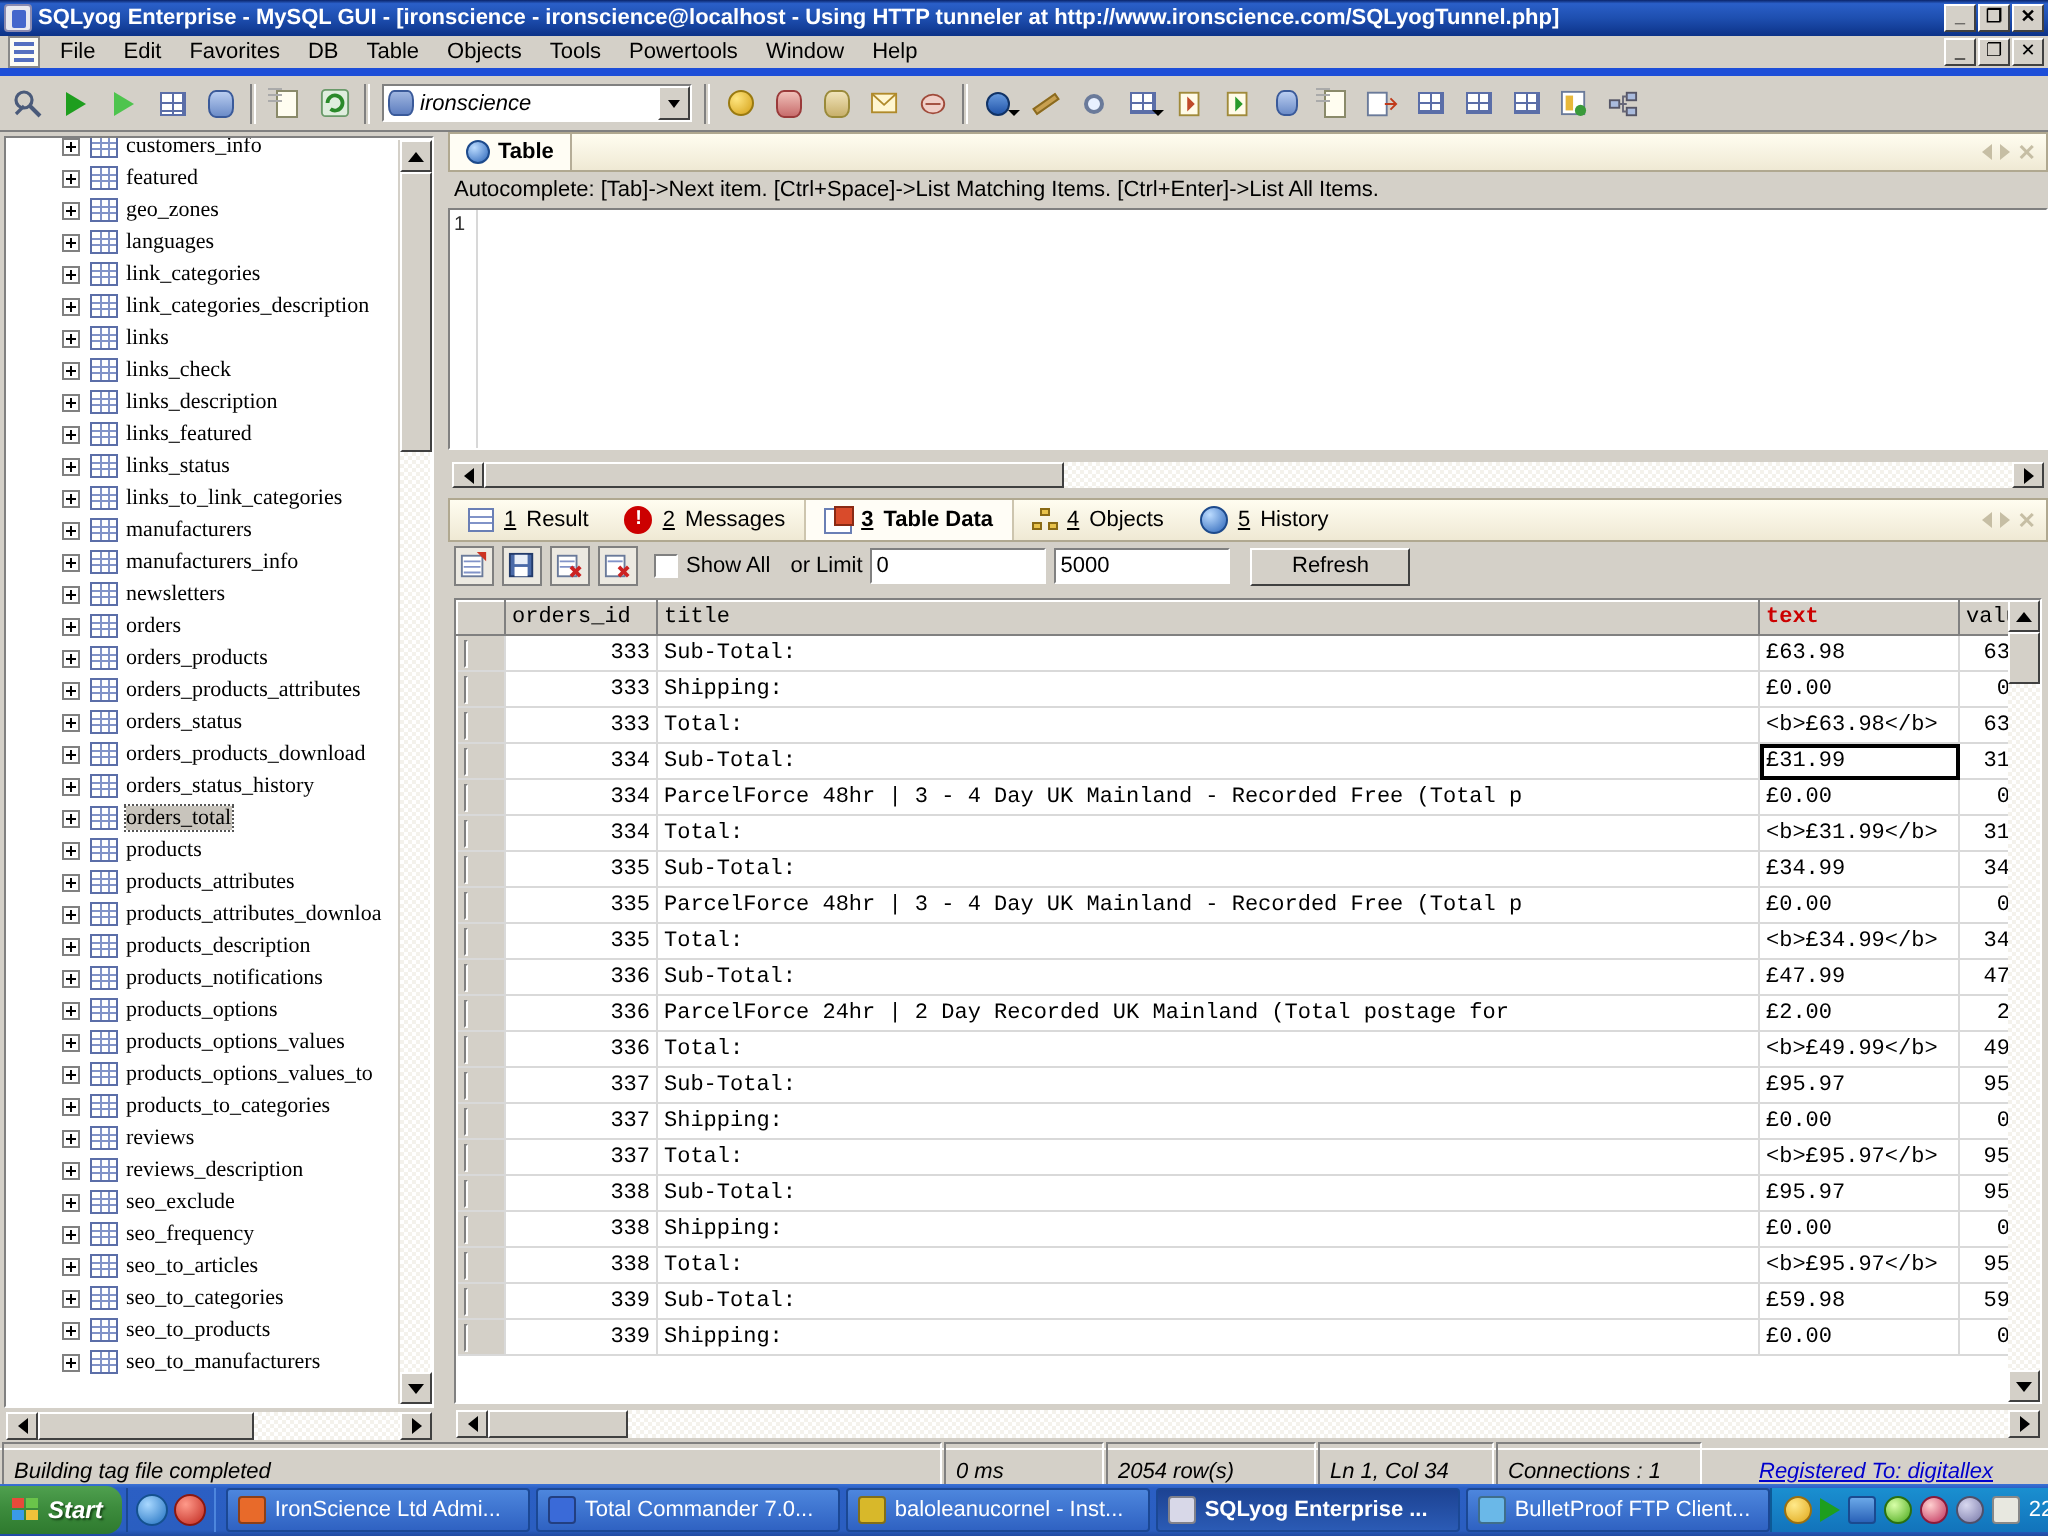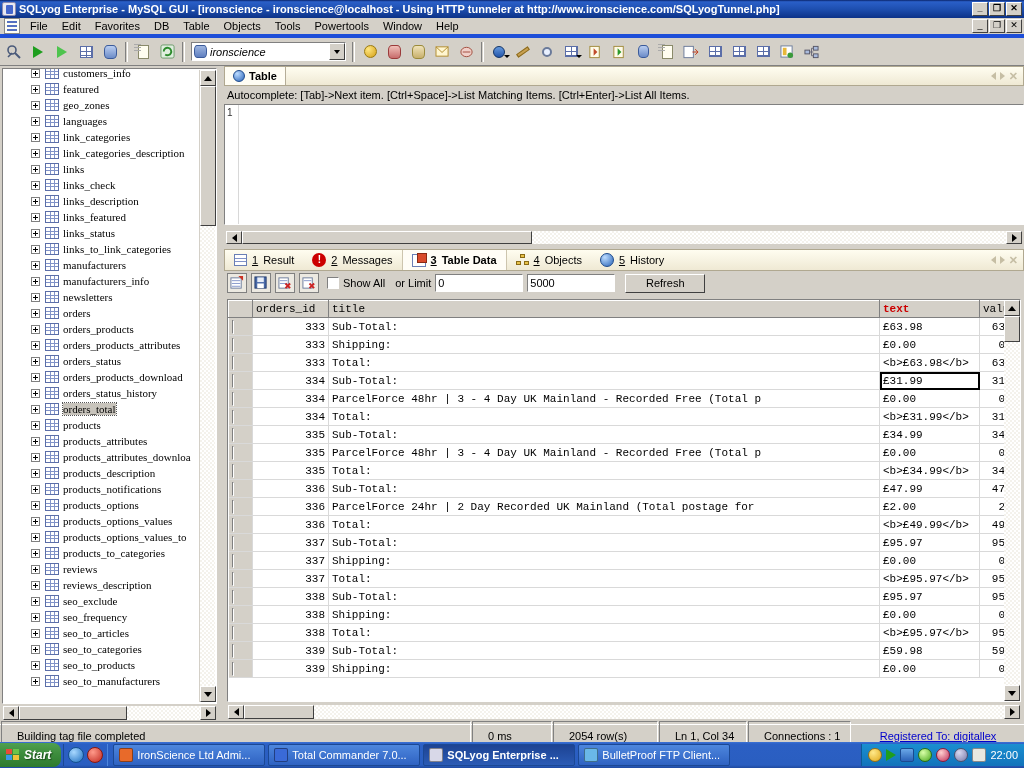--- a/index.html
+++ b/index.html
@@ -277,23 +277,23 @@
   .grid-hs { position:absolute; left:3px; right:3px; bottom:2px; height:16px;
              background: repeating-conic-gradient(#f4f2ec 0% 25%, #fff 0% 50%) 0 0/4px 4px;
              border:1px solid #d4d0c8; }
 
   
   .statusbar {
     position:absolute; left:0; right:0; bottom:22px; height:22px;
     background:#d4d0c8; display:flex; align-items:center; border-top:1px solid #fff;
   }
   .sb-cell {
-    height:30px; display:flex; align-items:center; padding:0 15px;
+    height:30px; display:flex; align-items:center; padding:0 5px;
     border:1px solid; border-color:#808080 #fff #fff #808080;
-    font-size:11px; margin:1px 0 1px 1px; white-space:nowrap;
+    font-size:11px; margin:1px 0 1px 1px; white-space:nowrap;font-style:italic;
   }
   .sb-link { color:#0000cc; text-decoration:underline; }
 
   
   .taskbar {
     position:absolute; left:0; right:0; bottom:0; height:26px;
     background: linear-gradient(to bottom,#3b72d6 0%, #2b5fc4 8%, #2a5ec0 88%, #1f4aa0 100%);
     display:flex; align-items:center;
   }
   .startbtn {
@@ -1028,20 +1028,24 @@
     </div>
     <div class="tasks" id="task-list">
         <div class="tbtn">
           <span class="tico" style="background:#e86a2a;border:1px solid rgba(0,0,0,.4);border-radius:2px"></span>
           <span class="tlbl">IronScience Ltd Admi...</span>
         </div>
         <div class="tbtn">
           <span class="tico" style="background:#3a6ad8;border:1px solid rgba(0,0,0,.4);border-radius:2px"></span>
           <span class="tlbl">Total Commander 7.0...</span>
         </div>
+        <div class="tbtn">
+          <span class="tico" style="background:#d8b82a;border:1px solid rgba(0,0,0,.4);border-radius:2px"></span>
+          <span class="tlbl">baloleanucornel - Inst...</span>
+        </div>
         <div class="tbtn active">
           <span class="tico" style="background:#d8d8e8;border:1px solid rgba(0,0,0,.4);border-radius:2px"></span>
           <span class="tlbl">SQLyog Enterprise ...</span>
         </div>
         <div class="tbtn">
           <span class="tico" style="background:#6ab8e8;border:1px solid rgba(0,0,0,.4);border-radius:2px"></span>
           <span class="tlbl">BulletProof FTP Client...</span>
         </div>
       </div>
     <div class="tray">

